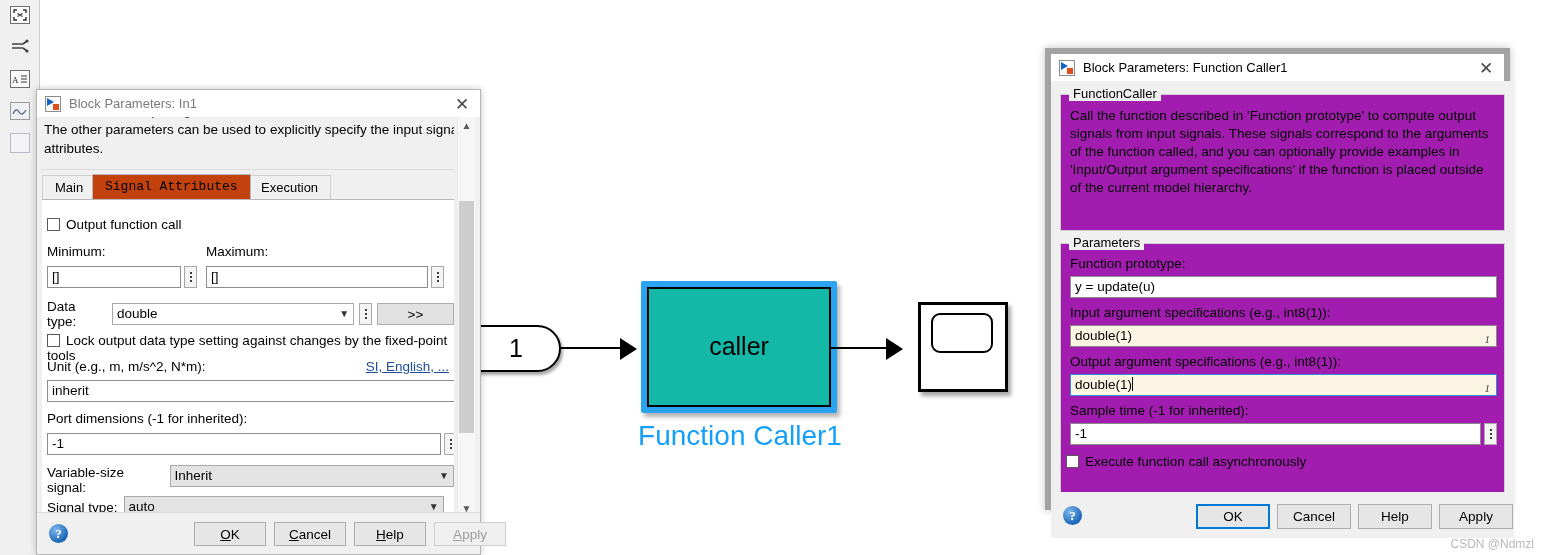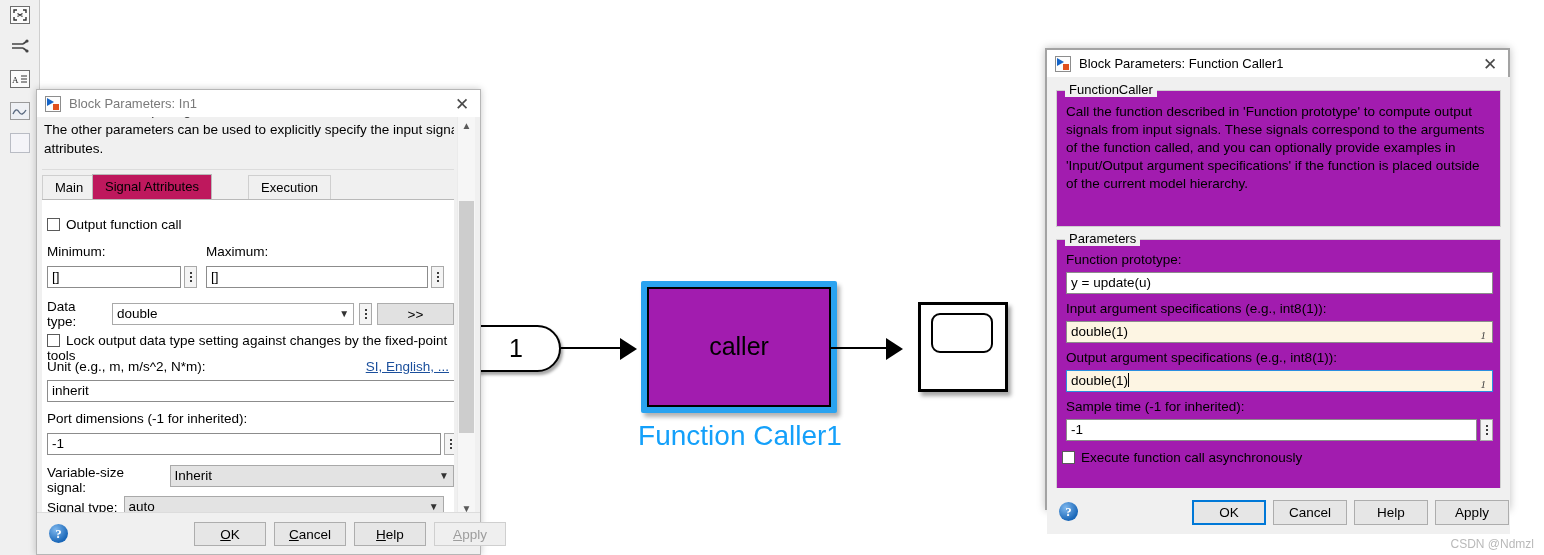--- a/index.html
+++ b/index.html
@@ -41,21 +41,21 @@
     border-top:11px solid transparent;border-bottom:11px solid transparent;border-left:17px solid #000;}
 
   
   #fcaller-sel{
     position:absolute;left:641px;top:281px;width:196px;height:132px;
     background:#2aa3f0;border-radius:2px;
     box-shadow:3px 4px 4px rgba(0,0,0,.3);
   }
   #fcaller-block{
     position:absolute;left:647px;top:287px;width:184px;height:120px;
-    border:2.5px solid #000;background:#a21caf;box-sizing:border-box;
+    border:2.5px solid #000;background:#14b8a6;box-sizing:border-box;
     display:flex;flex-direction:column;align-items:center;justify-content:center;
     line-height:1.18;
   }
   #fcaller-block .l1{font-size:25px;}
   #fcaller-block .l2{font-size:25px;}
   #fcaller-label{
     position:absolute;left:600px;top:420px;width:280px;text-align:center;
     color:#14a0fa;font-size:28px;
   }
   
@@ -97,21 +97,21 @@
   .desc-box{position:absolute;left:5px;top:0px;right:26px;height:52px;background:#f0f0f0;
     border-bottom:1px solid #dcdcdc;overflow:hidden;}
   .desc-clip{position:absolute;left:2px;top:-16px;width:410px;}
   .desc-clip .ln{font-size:13.5px;line-height:19px;white-space:nowrap;}
   .desc-clip .ghost{color:#2b2b2b;}
 
   .tabs{position:absolute;left:5px;top:58px;width:412px;height:24px;}
   .tab{position:absolute;top:0;height:24px;line-height:23px;padding:0 12px;
     box-sizing:border-box;border:1px solid #cfcfcf;border-bottom:none;background:#f0f0f0;
     font-size:13px;cursor:pointer;}
-  .tab.active{background:#be185d;border-color:#b9b9b9;height:25px;z-index:2;}
+  .tab.active{background:#c2410c;border-color:#b9b9b9;height:25px;z-index:2;font-family:Liberation Mono, monospace;}
   .tabs-underline{position:absolute;left:5px;top:82px;width:412px;height:1px;background:#b9b9b9;}
 
   .panel{position:absolute;left:5px;top:83px;width:412px;height:317px;background:#fff;overflow:hidden;}
   .row{position:absolute;left:0;}
   .cb{width:13px;height:13px;border:1px solid #5a5a5a;background:#fff;box-sizing:border-box;
     display:inline-block;vertical-align:-2px;margin-right:6px;cursor:pointer;}
   .lbl{font-size:13.5px;}
   .tfield{border:1px solid #8c8c8c;background:#fff;box-sizing:border-box;height:22px;
     font-size:13.5px;line-height:20px;padding:0 4px;font-family:"Liberation Sans",sans-serif;}
   .dots{width:13px;height:22px;border:1px solid #a9a9a9;background:#f4f4f4;box-sizing:border-box;
@@ -140,21 +140,21 @@
     color:#fff;font-size:13px;font-weight:bold;display:flex;align-items:center;justify-content:center;
     cursor:pointer;font-family:"Liberation Serif",serif;}
   .dbtn{position:absolute;height:24px;border:1px solid #adadad;background:#e6e6e6;
     box-sizing:border-box;font-size:13.5px;display:flex;align-items:center;justify-content:center;cursor:pointer;}
   .dbtn.disabled{color:#9d9d9d;background:#efefef;border-color:#cfcfcf;}
   .dbtn.focus{border:2px solid #0078d7;background:#e6e6e6;}
   .mn{text-decoration:underline;}
 
   
   #dlg-right{left:1045px;top:48px;width:465px;height:462px;
-    border:2px solid #a3a3a3;box-shadow:0 0 8px rgba(0,0,0,.25);}
+    border:6px solid #a3a3a3;box-shadow:0 0 8px rgba(0,0,0,.25);}
   #dlg-right .dlg-title .ttxt{color:#000;}
   #dlg-right-body{position:absolute;left:0;top:27px;width:463px;height:457px;background:#f0f0f0;}
 
   .group{position:absolute;border:1px solid #cfcfcf;background:#a21caf;box-sizing:border-box;}
   .group-title{position:absolute;top:-9px;left:8px;background:#f0f0f0;padding:0 4px;font-size:13px;}
   .cream{background:#fdf5e3;border:1px solid #8c8c8c;}
   .cream.focused{border:1px solid #2a8fe0;}
   .argnum{position:absolute;right:6px;top:3px;font-size:11px;font-style:italic;color:#444;
     font-family:"Liberation Serif",serif;}
   .caret{display:inline-block;width:1px;height:14px;background:#000;vertical-align:-2px;}

